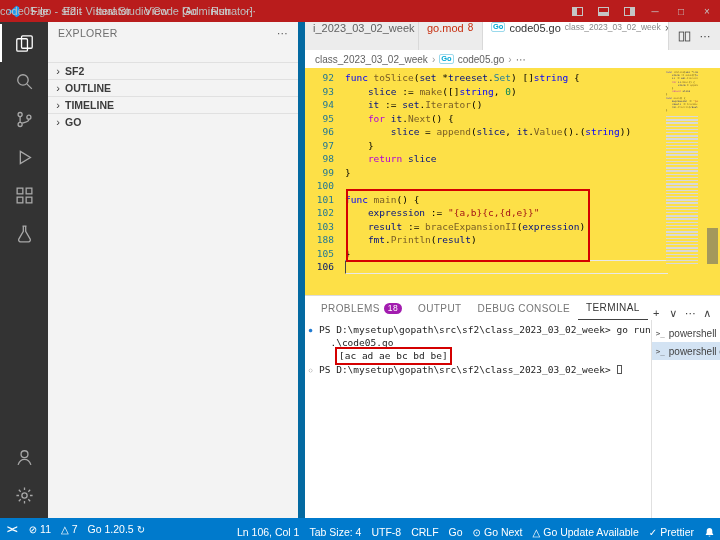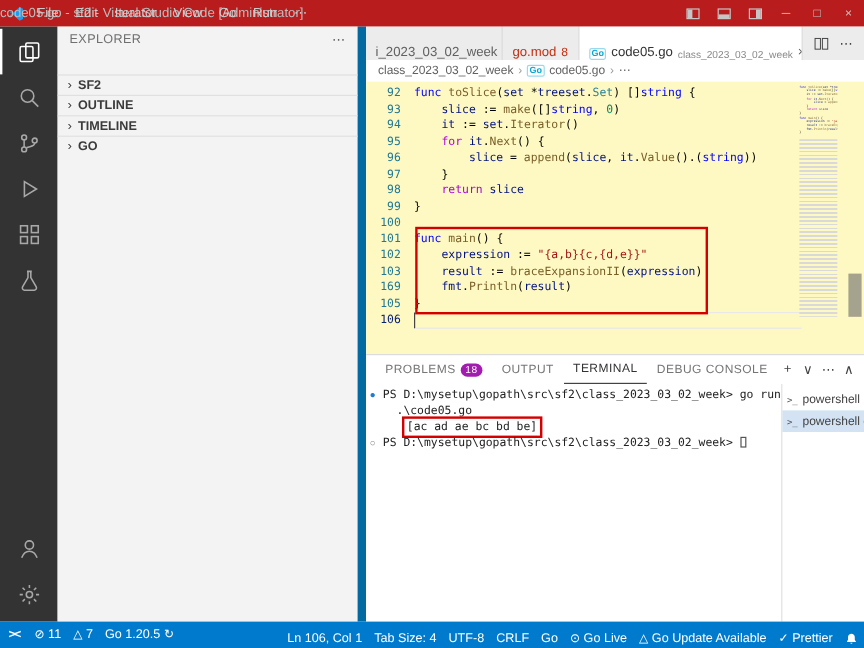--- a/index.html
+++ b/index.html
@@ -27,49 +27,49 @@
 .sidebar{width:257px;flex:0 0 257px;background:#f3f3f3;border-right:7px solid #0369a1;color:#424242}
 .sb-header{height:22px;display:flex;align-items:center;padding:0 10px;font-size:10.5px;color:#6f6f6f;letter-spacing:.3px}
 .dots{margin-left:auto;font-size:11px;color:#616161}
 .sb-gap{height:18px}
 .sb-section{height:17px;display:flex;align-items:center;font-weight:bold;font-size:10.5px;color:#3b3b3b;border-top:1px solid #e0e0e0;padding-left:3px}
 .sb-chev{width:14px;text-align:center;font-weight:normal;font-size:11px;color:#3b3b3b}
 
 .editor-col{flex:1;display:flex;flex-direction:column;min-width:0}
 .tabbar{height:28px;flex:0 0 28px;background:#ececec;display:flex}
 .tabs{display:flex}
-.tab{display:flex;align-items:flex-end;padding:0 8px;font-size:11px;color:#616161;background:#ececec;border-right:1px solid #d9d9d9;gap:4px;white-space:nowrap;overflow:hidden}
+.tab{display:flex;align-items:flex-start;padding:0 8px;font-size:11px;color:#616161;background:#ececec;border-right:1px solid #d9d9d9;gap:4px;white-space:nowrap;overflow:hidden}
 .tab.t1{width:114px}.tab.t2{width:64px}.tab.t3{width:186px}
 .tab.active{background:#fff;color:#333}
 .tab-label.err{color:#c72e0f}
 .tab-badge{color:#c72e0f;font-size:10px}
 .tab-desc{font-size:8.5px;color:#8a8a8a}
 .tab-close{color:#555;font-size:11px;margin-left:auto}
 .tab-actions{margin-left:auto;display:flex;align-items:center;gap:3px;padding-right:6px;color:#424242}
 .ta-icon{width:18px;text-align:center;font-size:11px;display:flex;align-items:center;justify-content:center}
 .go-icon{color:#00a8d6;font-weight:bold;font-size:7.5px;border:1px solid #9ad9ec;border-radius:2px;padding:0 1px;line-height:8px}
 .breadcrumb{height:18px;flex:0 0 18px;display:flex;align-items:center;background:#fff;font-size:10px;color:#616161;padding-left:10px;gap:4px}
 .bc-sep{color:#9a9a9a}
-.code-wrap{position:relative;flex:0 0 227px;background:#fef9c3;overflow:hidden}
+.code-wrap{position:relative;flex:0 0 227px;background:#fde047;overflow:hidden}
 .crow{display:flex;height:13.5px;font-family:"DejaVu Sans Mono",monospace;font-size:9.5px;line-height:13.5px;white-space:pre}
 #code-lines{padding-top:3px}
 .ln{width:40px;flex:0 0 40px;text-align:right;padding-right:11px;color:#237893}
 .crow.cur .ln{color:#0b216f}
 .ctext{flex:1;margin-right:52px;height:13.5px}
 .crow.cur .ctext{border-top:1px solid #e8e8e8;border-bottom:1px solid #e8e8e8;border-left:1px solid #444}
 .tk-kw{color:#0000ff}.tk-ct{color:#af00db}.tk-fn{color:#795e26}.tk-vr{color:#001080}
 .tk-ty{color:#267f99}.tk-st{color:#a31515}.tk-nm{color:#098658}.tk-pl{color:#000}
 .code-redbox{position:absolute;left:41px;top:121px;width:244px;height:73px;border:2px solid #d40000;pointer-events:none}
 .minimap{position:absolute;top:3px;right:22px;width:32px;height:215px;overflow:hidden}
 .mrow{white-space:pre;font-family:"DejaVu Sans Mono",monospace;font-size:2.5px;line-height:3.2px;opacity:.9}
 .minimap-filler{margin-top:3px;height:148px;background:repeating-linear-gradient(to bottom,#d9d9d9 0 1.4px,transparent 1.4px 3.2px)}
 .vscroll{position:absolute;right:2px;top:160px;width:11px;height:36px;background:rgba(105,105,105,.6)}
 
 .panel{flex:1;border-top:1px solid #dcdcdc;display:flex;flex-direction:column;min-height:0;background:#fff}
-.panel-header{height:24px;flex:0 0 24px;display:flex;align-items:center;padding:0 8px}
+.panel-header{height:24px;flex:0 0 24px;display:flex;align-items:flex-end;padding:0 8px}
 .ptab{font-size:10px;letter-spacing:.4px;color:#757575;padding:0 8px;height:24px;display:flex;align-items:center;gap:4px;white-space:nowrap}
 .ptab.active{color:#333;border-bottom:1px solid #424242}
 .pbadge{background:#a21caf;color:#fff;border-radius:7px;font-size:8.5px;padding:0 4px;height:11px;line-height:11px}
 .panel-actions{margin-left:auto;display:flex;color:#424242}
 .pa-icon{width:17px;text-align:center;font-size:11px}
 .panel-body{flex:1;display:flex;min-height:0}
 .terminal{flex:1;padding-top:3px;font-family:"DejaVu Sans Mono",monospace;font-size:9.5px;line-height:13.2px;color:#222}
 .trow{display:flex;white-space:pre;min-height:13.2px}
 .tmark{width:11px;flex:0 0 11px;text-align:center;font-size:6px;line-height:13.2px}
 .tmark.filled{color:#1f7ad1}.tmark.hollow{color:#888}
@@ -252,21 +252,21 @@
             <div class="crow" data-name="code-line"><span class="ln" data-name="line-number">94</span><span class="ctext" data-name="code-text"><span class="tk-pl">    </span><span class="tk-vr">it</span><span class="tk-pl"> := </span><span class="tk-vr">set</span><span class="tk-pl">.</span><span class="tk-fn">Iterator</span><span class="tk-pl">()</span></span></div>
             <div class="crow" data-name="code-line"><span class="ln" data-name="line-number">95</span><span class="ctext" data-name="code-text"><span class="tk-pl">    </span><span class="tk-ct">for</span><span class="tk-pl"> </span><span class="tk-vr">it</span><span class="tk-pl">.</span><span class="tk-fn">Next</span><span class="tk-pl">() {</span></span></div>
             <div class="crow" data-name="code-line"><span class="ln" data-name="line-number">96</span><span class="ctext" data-name="code-text"><span class="tk-pl">        </span><span class="tk-vr">slice</span><span class="tk-pl"> = </span><span class="tk-fn">append</span><span class="tk-pl">(</span><span class="tk-vr">slice</span><span class="tk-pl">, </span><span class="tk-vr">it</span><span class="tk-pl">.</span><span class="tk-fn">Value</span><span class="tk-pl">().(</span><span class="tk-kw">string</span><span class="tk-pl">))</span></span></div>
             <div class="crow" data-name="code-line"><span class="ln" data-name="line-number">97</span><span class="ctext" data-name="code-text"><span class="tk-pl">    }</span></span></div>
             <div class="crow" data-name="code-line"><span class="ln" data-name="line-number">98</span><span class="ctext" data-name="code-text"><span class="tk-pl">    </span><span class="tk-ct">return</span><span class="tk-pl"> </span><span class="tk-vr">slice</span></span></div>
             <div class="crow" data-name="code-line"><span class="ln" data-name="line-number">99</span><span class="ctext" data-name="code-text"><span class="tk-pl">}</span></span></div>
             <div class="crow" data-name="code-line"><span class="ln" data-name="line-number">100</span><span class="ctext" data-name="code-text"></span></div>
             <div class="crow" data-name="code-line"><span class="ln" data-name="line-number">101</span><span class="ctext" data-name="code-text"><span class="tk-kw">func </span><span class="tk-fn">main</span><span class="tk-pl">() {</span></span></div>
             <div class="crow" data-name="code-line"><span class="ln" data-name="line-number">102</span><span class="ctext" data-name="code-text"><span class="tk-pl">    </span><span class="tk-vr">expression</span><span class="tk-pl"> := </span><span class="tk-st">"{a,b}{c,{d,e}}"</span></span></div>
             <div class="crow" data-name="code-line"><span class="ln" data-name="line-number">103</span><span class="ctext" data-name="code-text"><span class="tk-pl">    </span><span class="tk-vr">result</span><span class="tk-pl"> := </span><span class="tk-fn">braceExpansionII</span><span class="tk-pl">(</span><span class="tk-vr">expression</span><span class="tk-pl">)</span></span></div>
-            <div class="crow" data-name="code-line"><span class="ln" data-name="line-number">169</span><span class="ctext" data-name="code-text"><span class="tk-pl">    </span><span class="tk-vr">fmt</span><span class="tk-pl">.</span><span class="tk-fn">Println</span><span class="tk-pl">(</span><span class="tk-vr">result</span><span class="tk-pl">)</span></span></div>
+            <div class="crow" data-name="code-line"><span class="ln" data-name="line-number">188</span><span class="ctext" data-name="code-text"><span class="tk-pl">    </span><span class="tk-vr">fmt</span><span class="tk-pl">.</span><span class="tk-fn">Println</span><span class="tk-pl">(</span><span class="tk-vr">result</span><span class="tk-pl">)</span></span></div>
             <div class="crow" data-name="code-line"><span class="ln" data-name="line-number">105</span><span class="ctext" data-name="code-text"><span class="tk-pl">}</span></span></div>
             <div class="crow cur" data-name="code-line"><span class="ln" data-name="line-number">106</span><span class="ctext" data-name="code-text"></span></div>
           </div>
         <div class="code-redbox" data-name="annotation-highlight-box"></div>
         <div class="minimap" data-name="minimap">
           <div id="minimap-content" data-name="minimap-content">
               <div class="mrow" data-name="minimap-line"><span class="tk-kw">func </span><span class="tk-fn">toSlice</span><span class="tk-pl">(</span><span class="tk-vr">set</span><span class="tk-pl"> *</span><span class="tk-vr">treeset</span></div>
               <div class="mrow" data-name="minimap-line"><span class="tk-pl">    </span><span class="tk-vr">slice</span><span class="tk-pl"> := </span><span class="tk-fn">make</span><span class="tk-pl">([]</span><span class="tk-kw">string</span></div>
               <div class="mrow" data-name="minimap-line"><span class="tk-pl">    </span><span class="tk-vr">it</span><span class="tk-pl"> := </span><span class="tk-vr">set</span><span class="tk-pl">.</span><span class="tk-fn">Iterator</span></div>
               <div class="mrow" data-name="minimap-line"><span class="tk-pl">    </span><span class="tk-ct">for</span><span class="tk-pl"> </span><span class="tk-vr">it</span><span class="tk-pl">.</span><span class="tk-fn">Next</span><span class="tk-pl">() {</span></div>
@@ -290,25 +290,25 @@
       <div class="panel" data-name="panel">
         <div class="panel-header" data-name="panel-header">
           <div style="display:flex" id="panel-tabs" data-name="panel-tabs">
               <div class="ptab" data-name="panel-tab-problems">
                 <span data-name="panel-tab-label">PROBLEMS</span>
                 <span class="pbadge" data-name="problems-badge">18</span>
               </div>
               <div class="ptab" data-name="panel-tab-output">
                 <span data-name="panel-tab-label">OUTPUT</span>
               </div>
+              <div class="ptab" data-name="panel-tab-debug-console">
+                <span data-name="panel-tab-label">DEBUG CONSOLE</span>
+              </div>
               <div class="ptab active" data-name="panel-tab-terminal">
                 <span data-name="panel-tab-label">TERMINAL</span>
-              </div>
-              <div class="ptab" data-name="panel-tab-debug-console">
-                <span data-name="panel-tab-label">DEBUG CONSOLE</span>
               </div>
             </div>
           <div class="panel-actions" id="panel-actions" data-name="panel-actions">
               <span class="pa-icon" data-name="new-terminal-icon">+</span>
               <span class="pa-icon" data-name="launch-profile-icon">∨</span>
               <span class="pa-icon" data-name="more-actions-icon">⋯</span>
               <span class="pa-icon" data-name="maximize-panel-icon">∧</span>
               <span class="pa-icon" data-name="close-panel-icon">×</span>
             </div>
         </div>
@@ -363,21 +363,21 @@
           <span class="st-label" data-name="status-label">UTF-8</span>
         </div>
         <div class="st-item" data-name="eol">
           <span class="st-label" data-name="status-label">CRLF</span>
         </div>
         <div class="st-item" data-name="language-mode">
           <span class="st-label" data-name="status-label">Go</span>
         </div>
         <div class="st-item" data-name="go-live">
           <span class="st-icon" data-name="broadcast-icon">⊙</span>
-          <span class="st-label" data-name="status-label">Go Live</span>
+          <span class="st-label" data-name="status-label">Go Next</span>
         </div>
         <div class="st-item" data-name="go-update">
           <span class="st-icon" data-name="warning-icon">△</span>
           <span class="st-label" data-name="status-label">Go Update Available</span>
         </div>
         <div class="st-item" data-name="prettier">
           <span class="st-icon" data-name="check-icon">✓</span>
           <span class="st-label" data-name="status-label">Prettier</span>
         </div>
         <div class="st-item" data-name="notifications">

